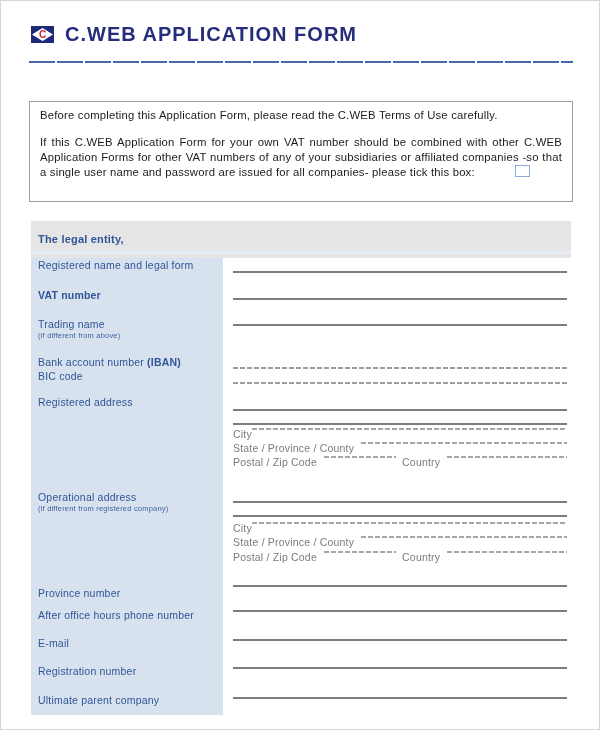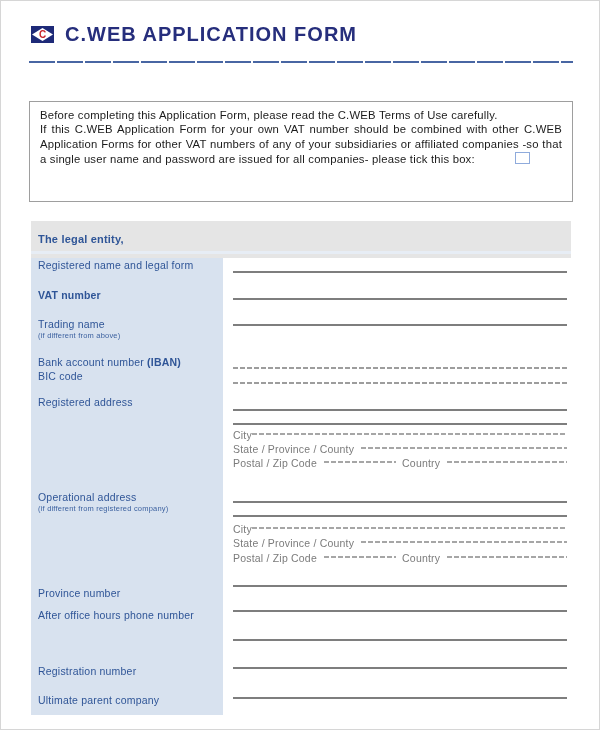--- a/index.html
+++ b/index.html
@@ -24,21 +24,21 @@
     position:absolute;left:28px;top:60px;width:544px;height:2px;
     background:repeating-linear-gradient(90deg,#4866a3 0 26px,rgba(0,0,0,0) 26px 28px);
   }
   
   .notice{
     position:absolute;left:28px;top:100px;width:544px;height:101px;box-sizing:border-box;
     border:1px solid #9e9e9e;padding:6px 10px;color:#1b1b1b;font-size:11.3px;
     letter-spacing:0.2px;
   }
   .notice p{margin:0;line-height:15px;}
-  .notice .n1{line-height:14px;}
+  .notice .n1{margin-bottom:13px;line-height:14px;}
   .notice .n3{text-align:justify;}
   .checkbox{
     display:inline-block;width:13px;height:10px;border:1.5px solid #8fabdc;background:#fff;
     vertical-align:-1px;margin-left:40px;
   }
   
   .band{position:absolute;left:30px;top:220px;width:540px;height:37px;background:#e5e5e5;}
   .band-gap{position:absolute;left:30px;top:250px;width:540px;height:3px;background:#e7edf5;}
   .section-title{
     position:absolute;left:7px;top:12px;font-size:11px;font-weight:bold;color:#2f5597;
@@ -50,21 +50,21 @@
     letter-spacing:0.2px;line-height:12px;
   }
   .lbl.bold,.bold{font-weight:bold;}
   .lbl.note{font-size:7.5px;line-height:9px;color:#3d62a0;}
   
   .line{position:absolute;left:232px;width:334px;}
   .line.solid{height:2px;background:#7e7e7e;}
   .line.dashed{height:1.5px;background:repeating-linear-gradient(90deg,#9d9d9d 0 5px,rgba(0,0,0,0) 5px 7px);}
   
   .addr-row{
-    position:absolute;left:232px;width:334px;display:flex;align-items:center;
+    position:absolute;left:232px;width:334px;display:flex;align-items:flex-start;
     color:#7b7b7b;font-size:10.5px;line-height:12px;height:13px;letter-spacing:0.2px;
   }
   .addr-row .txt{white-space:pre;}
   .fill{
     flex:1;height:1.5px;margin-bottom:1px;
     background:repeating-linear-gradient(90deg,#a6a6a6 0 5px,rgba(0,0,0,0) 5px 7px);
   }
   .fill.short{flex:0 0 72px;margin-left:4px;margin-right:6px;}
   .fill.gap{margin-left:4px;}
 </style>
@@ -96,20 +96,21 @@
   <div class="lbl bold" style="top:288px">VAT number</div>
   <div class="lbl" style="top:317px">Trading name</div>
   <div class="lbl note" style="top:330px">(if different from above)</div>
   <div class="lbl" style="top:355px"><span>Bank account number </span><span class="bold">(IBAN)</span></div>
   <div class="lbl" style="top:369px">BIC code</div>
   <div class="lbl" style="top:490px">Operational address</div>
   <div class="lbl" style="top:395px">Registered address</div>
   <div class="lbl note" style="top:503px">(if different from registered company)</div>
   <div class="lbl" style="top:586px">Province number</div>
   <div class="lbl" style="top:608px">After office hours phone number</div>
+  <div class="lbl" style="top:636px">E-mail</div>
   <div class="lbl" style="top:693px">Ultimate parent company</div>
   <div class="lbl" style="top:664px">Registration number</div>
 
   <div class="line solid" style="top:270px"></div>
   <div class="line solid" style="top:297px"></div>
   <div class="line solid" style="top:323px"></div>
   <div class="line dashed" style="top:366px"></div>
   <div class="line dashed" style="top:381px"></div>
 
   <div class="line solid" style="top:408px"></div>

